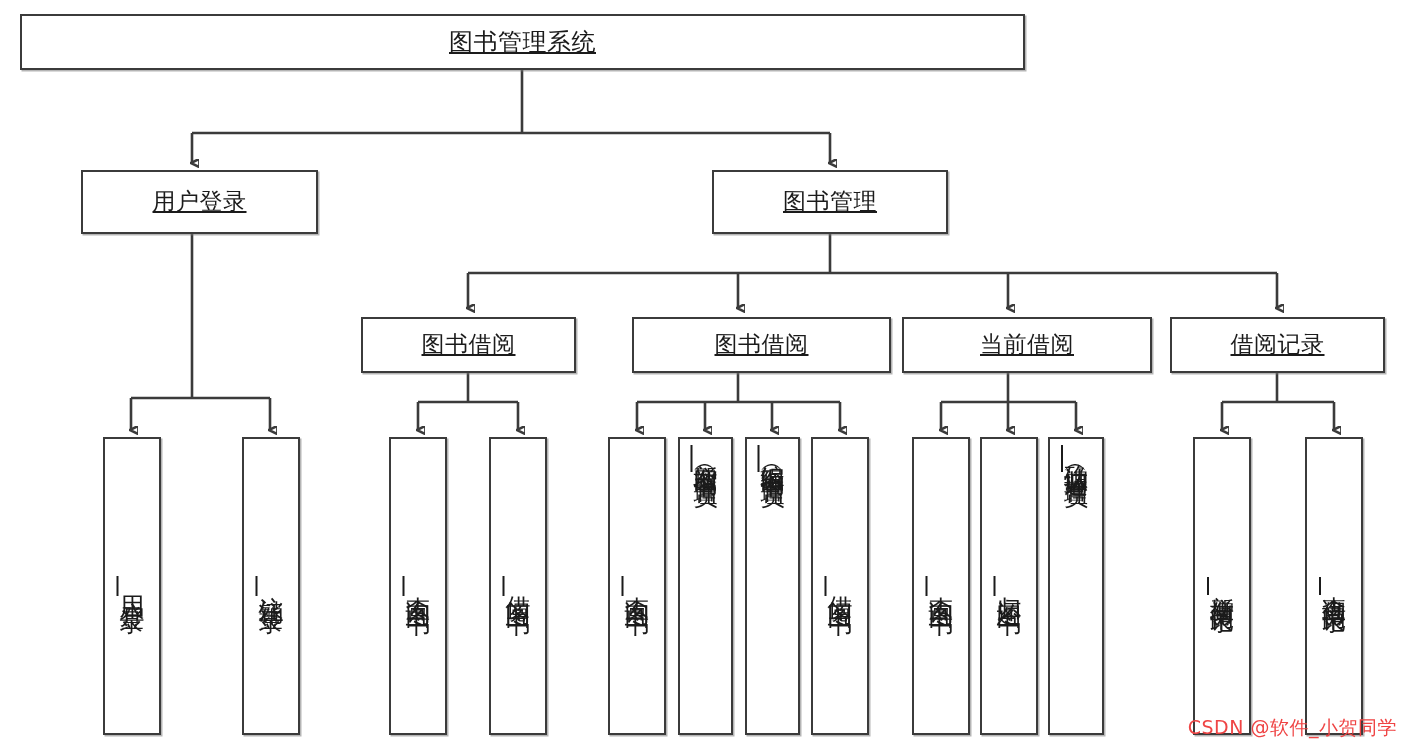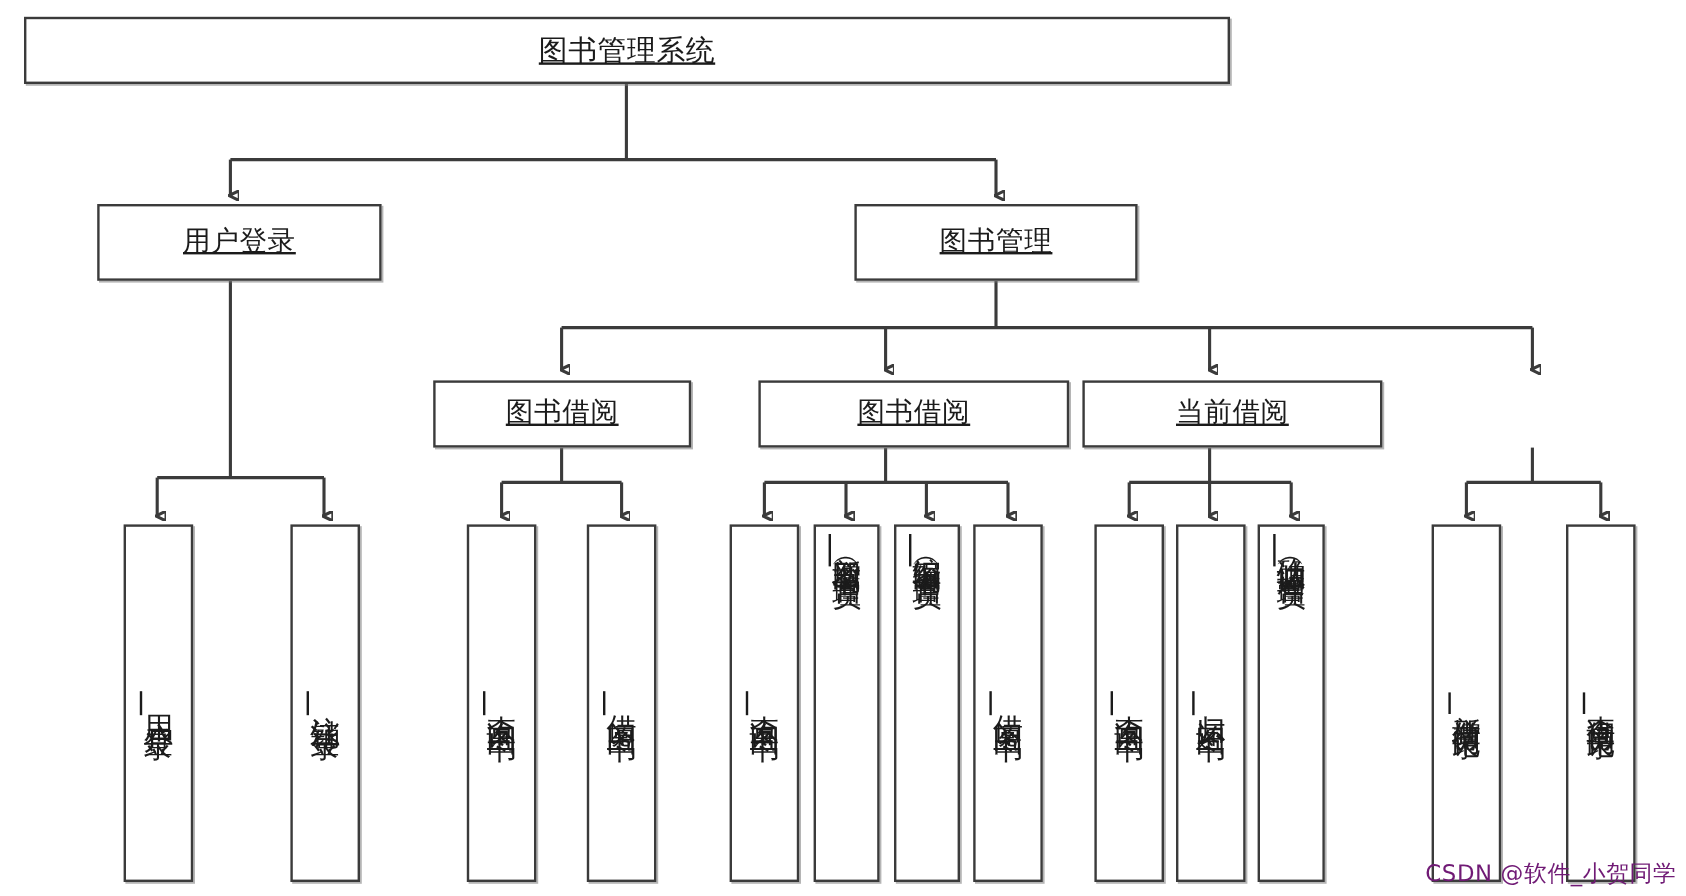--- a/index.html
+++ b/index.html
@@ -58,21 +58,21 @@
     position:absolute;left:0;top:0;width:1405px;height:747px;
     pointer-events:none;
   }
   svg#links line, svg#links path{
     stroke:#3b3b3b;stroke-width:2.6;fill:none;
   }
   .watermark{
     position:absolute;
     right:8px;bottom:6px;
     font-size:19px;
-    color:#701a75;
+    color:#ef4444;
     letter-spacing:.5px;
     white-space:nowrap;
   }
 </style>
 </head>
 <body>
 
 <div id="diagram">
 
   <svg id="links" viewBox="0 0 1405 747">
@@ -143,20 +143,23 @@
   </div>
 
   <div class="node h" style="left:632px;top:317px;width:259px;height:56px;">
     <span class="lbl">图书借阅</span>
   </div>
 
   <div class="node h" style="left:902px;top:317px;width:250px;height:56px;">
     <span class="lbl">当前借阅</span>
   </div>
 
+  <div class="node h" style="left:1170px;top:317px;width:215px;height:56px;">
+    <span class="lbl">借阅记录</span>
+  </div>
 
   <div class="node v" style="left:103px;top:437px;width:58px;height:298px;">
     <span class="lbl">用户登录</span>
   </div>
 
   <div class="node v" style="left:242px;top:437px;width:58px;height:298px;">
     <span class="lbl">注销登录</span>
   </div>
 
   <div class="node v" style="left:389px;top:437px;width:58px;height:298px;">

